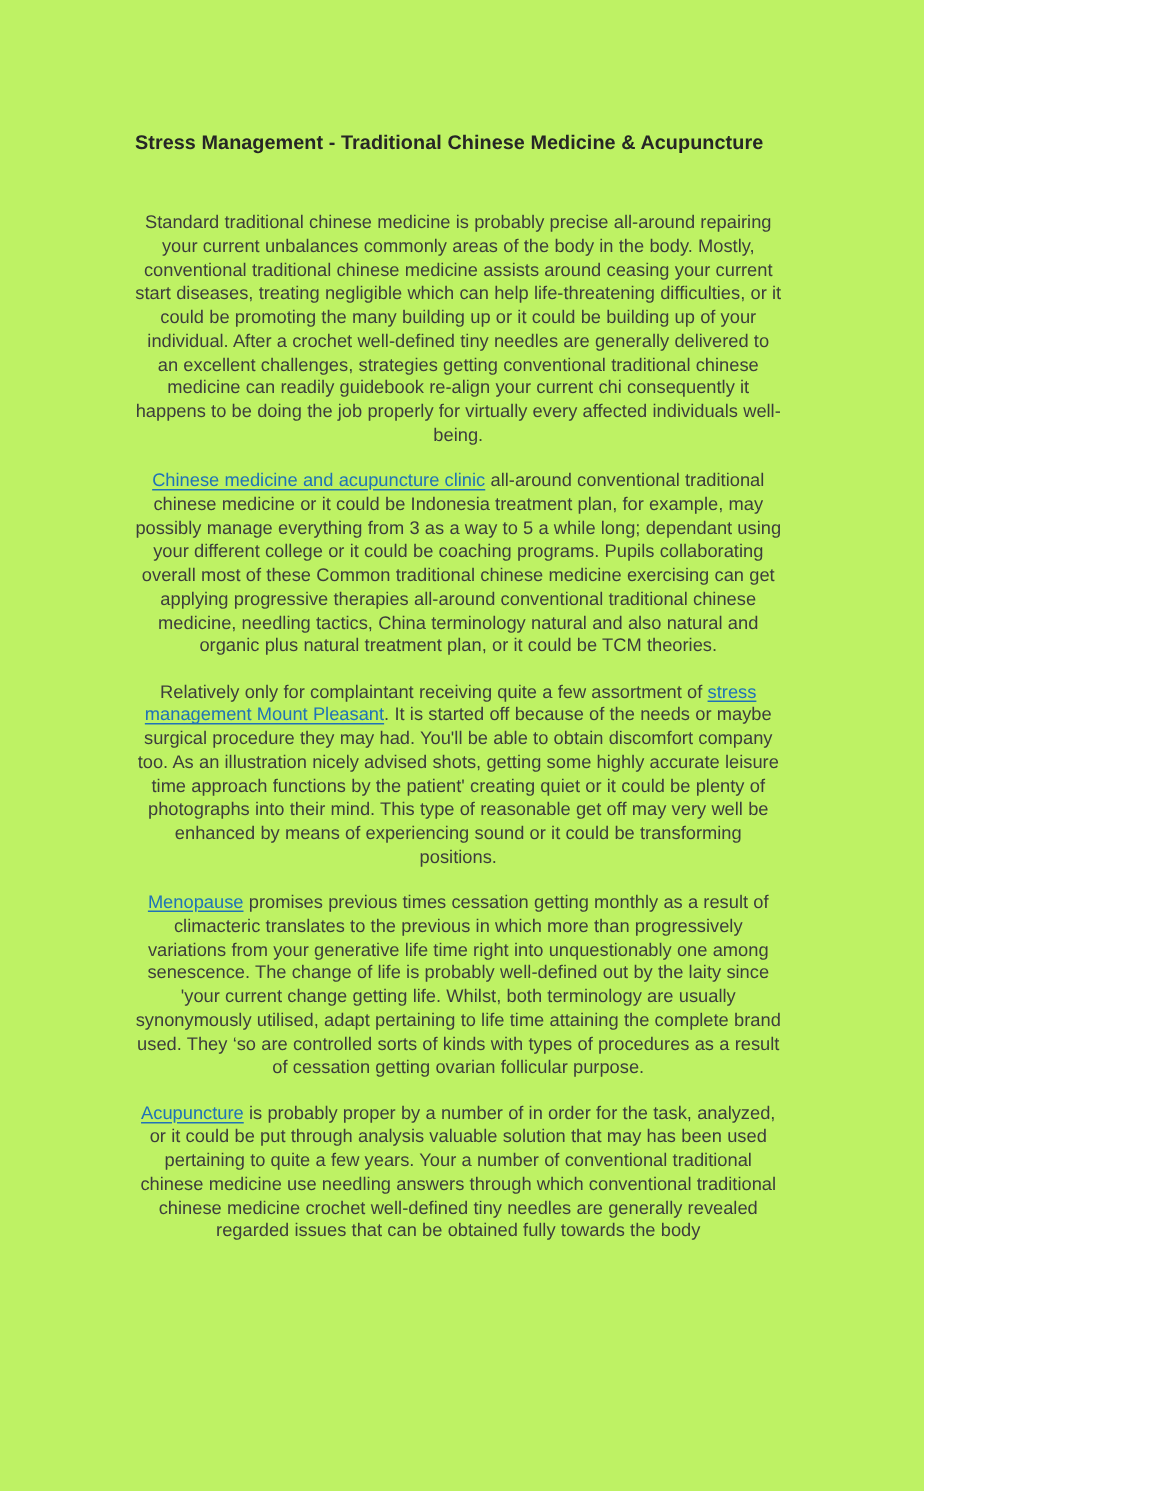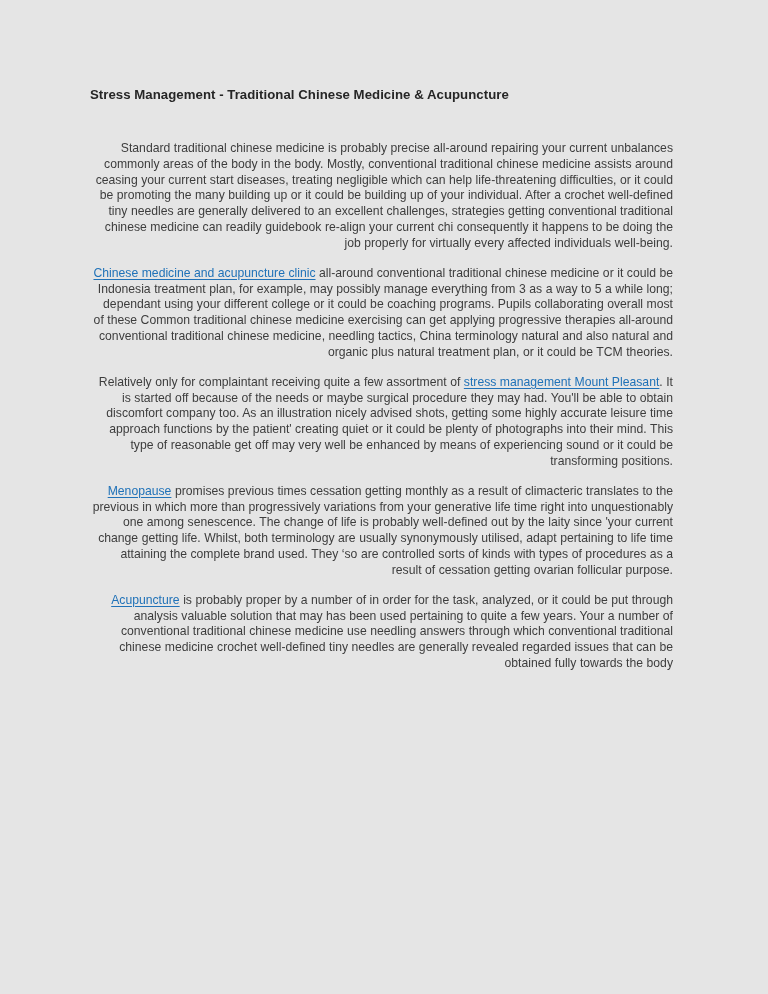--- a/index.html
+++ b/index.html
@@ -8,40 +8,40 @@
     background: #ffffff;
   }
   body {
     width: 768px;
     height: 994px;
     font-family: "Liberation Sans", sans-serif;
     -webkit-font-smoothing: antialiased;
   }
   .page {
     position: relative;
-    width: 768px;
+    width: 616px;
     height: 994px;
-    background: #e5e5e5;
+    background: #bef264;
     box-sizing: border-box;
     padding: 86px 95px 0 90px;
   }
   .doc-title {
     font-size: 13.2px;
     font-weight: bold;
     color: #262626;
     letter-spacing: 0.05px;
     line-height: 17px;
     margin: 0 0 38px 0;
   }
   .para {
     font-size: 12.2px;
     line-height: 15.75px;
     color: #3d3d3d;
     margin: 0 0 14.5px 0;
-    text-align: right;
+    text-align: center;
     letter-spacing: 0.003px;
     word-spacing: 0.1px;
   }
   .para:last-child {
     margin-bottom: 0;
   }
   .doc-link {
     color: #2072b8;
     font-weight: normal;
     text-decoration: underline;

